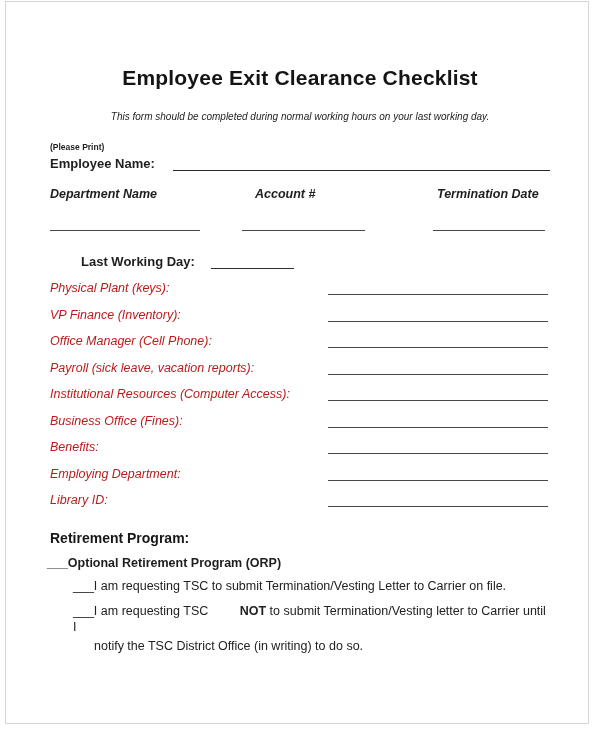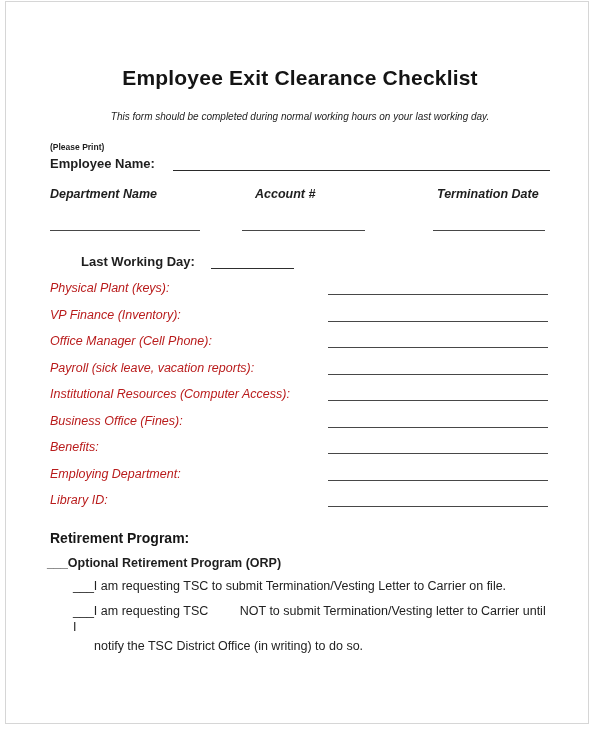--- a/index.html
+++ b/index.html
@@ -51,21 +51,21 @@
   .checklist { margin-top: 7px; }
   .check-row { position: relative; height: 26.5px; }
   .item-label { position: absolute; left: 0; top: 5px; font-style: italic; font-size: 12.5px; color: #b91c1c; white-space: nowrap; }
   .sig-line { position: absolute; left: 278px; right: 2px; top: 18px; height: 0; border-bottom: 1.5px solid #474747; }
 
   .ret-heading { margin-top: 15px; font-size: 14px; font-weight: 700; color: #161616; }
   .orp-row { margin-top: 10px; margin-left: -3px; font-size: 12.5px; font-weight: 700; }
   .opt-row { margin-top: 8px; margin-left: 23px; font-size: 12.5px; line-height: 16px; color: #222; }
   .opt2 { margin-top: 9px; }
   .opt2-line2 { margin-left: 21px; margin-top: 3px; }
-  b { font-weight: 400; padding-left: 28px; }
+  b { font-weight: 700; padding-left: 28px; }
 </style>
 </head>
 <body>
 
 <div class="frame"></div>
 
 <div class="content">
 
   <div class="title">Employee Exit Clearance Checklist</div>
 

